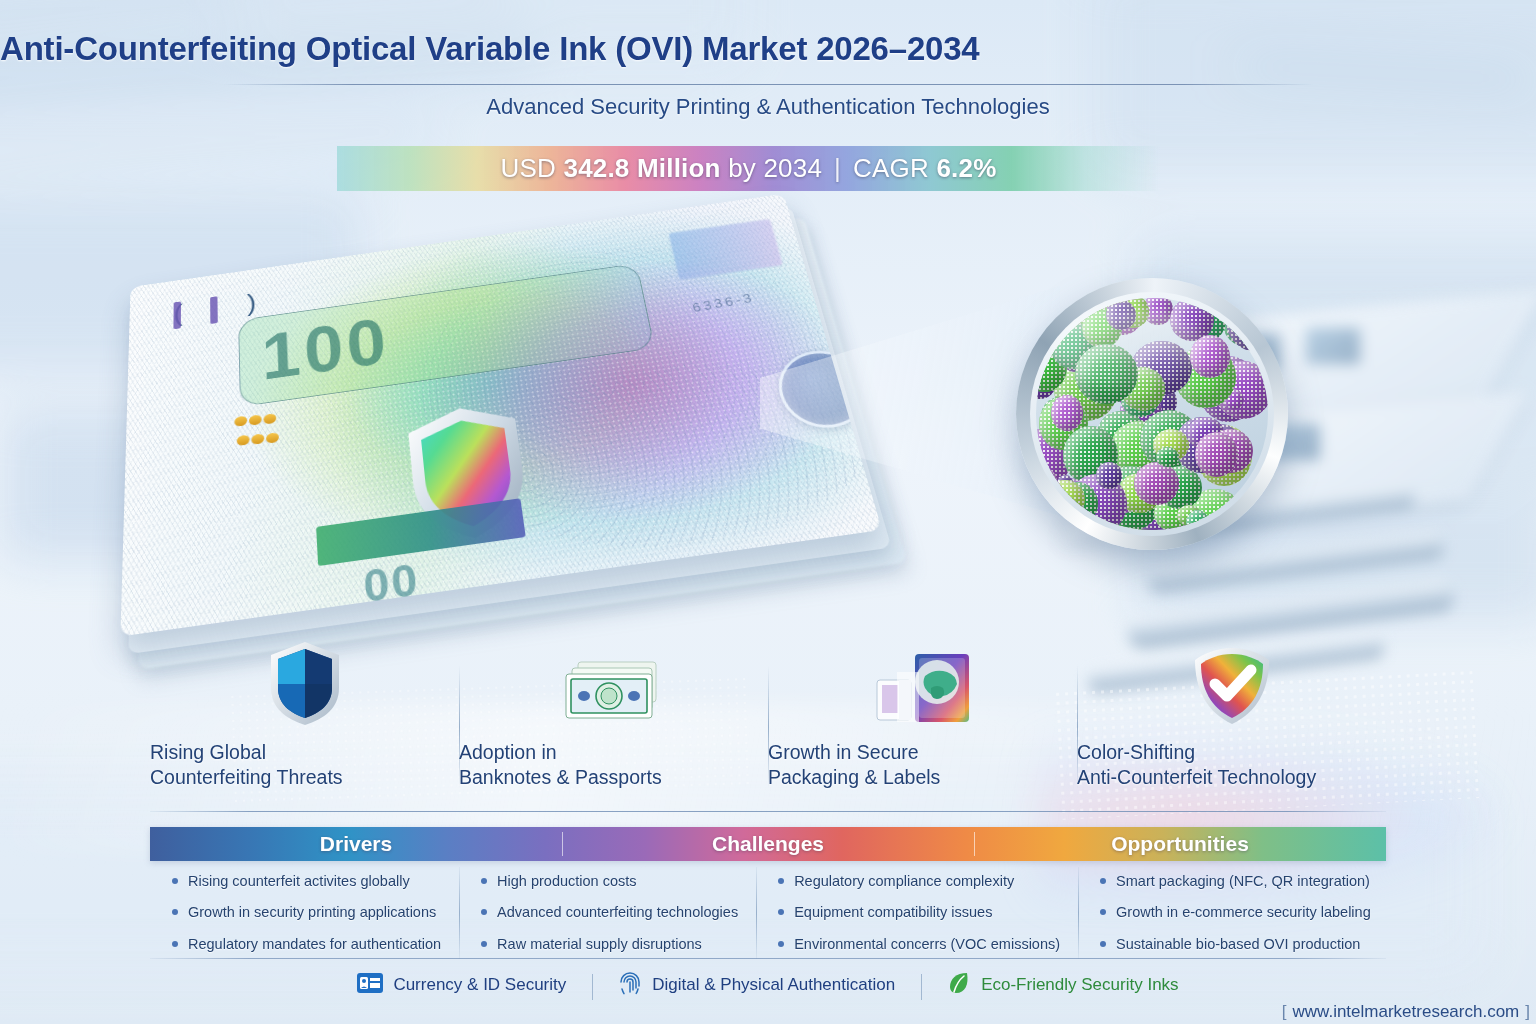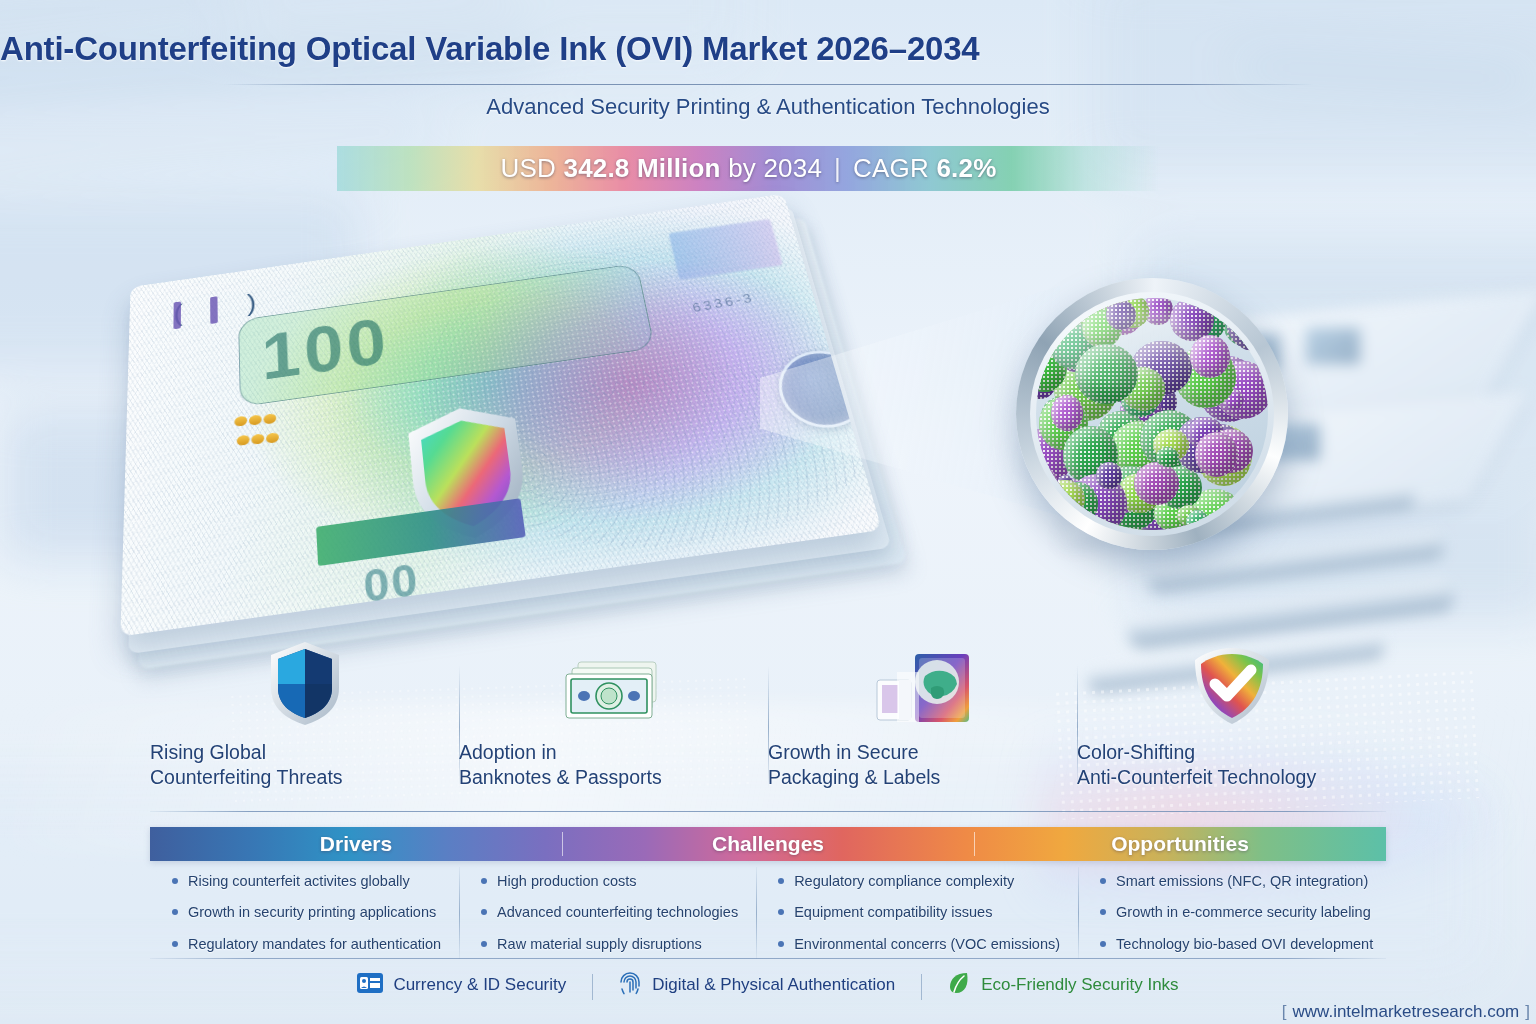--- a/index.html
+++ b/index.html
@@ -645,23 +645,23 @@
         <div class="bullet">High production costs</div>
         <div class="bullet">Advanced counterfeiting technologies</div>
         <div class="bullet">Raw material supply disruptions</div>
       </div>
       <div class="td">
         <div class="bullet">Regulatory compliance complexity</div>
         <div class="bullet">Equipment compatibility issues</div>
         <div class="bullet">Environmental concerrs (VOC emissions)</div>
       </div>
       <div class="td">
-        <div class="bullet">Smart emissions (NFC, QR integration)</div>
+        <div class="bullet">Smart packaging (NFC, QR integration)</div>
         <div class="bullet">Growth in e-commerce security labeling</div>
-        <div class="bullet">Technology bio-based OVI development</div>
+        <div class="bullet">Sustainable bio-based OVI production</div>
       </div>
     </div>
   </div>
 
   <div class="footer-rule"></div>
   <div class="footer">
 
     <div class="f-item">
       <span>
         <svg viewBox="0 0 26 20" width="26" height="20">

